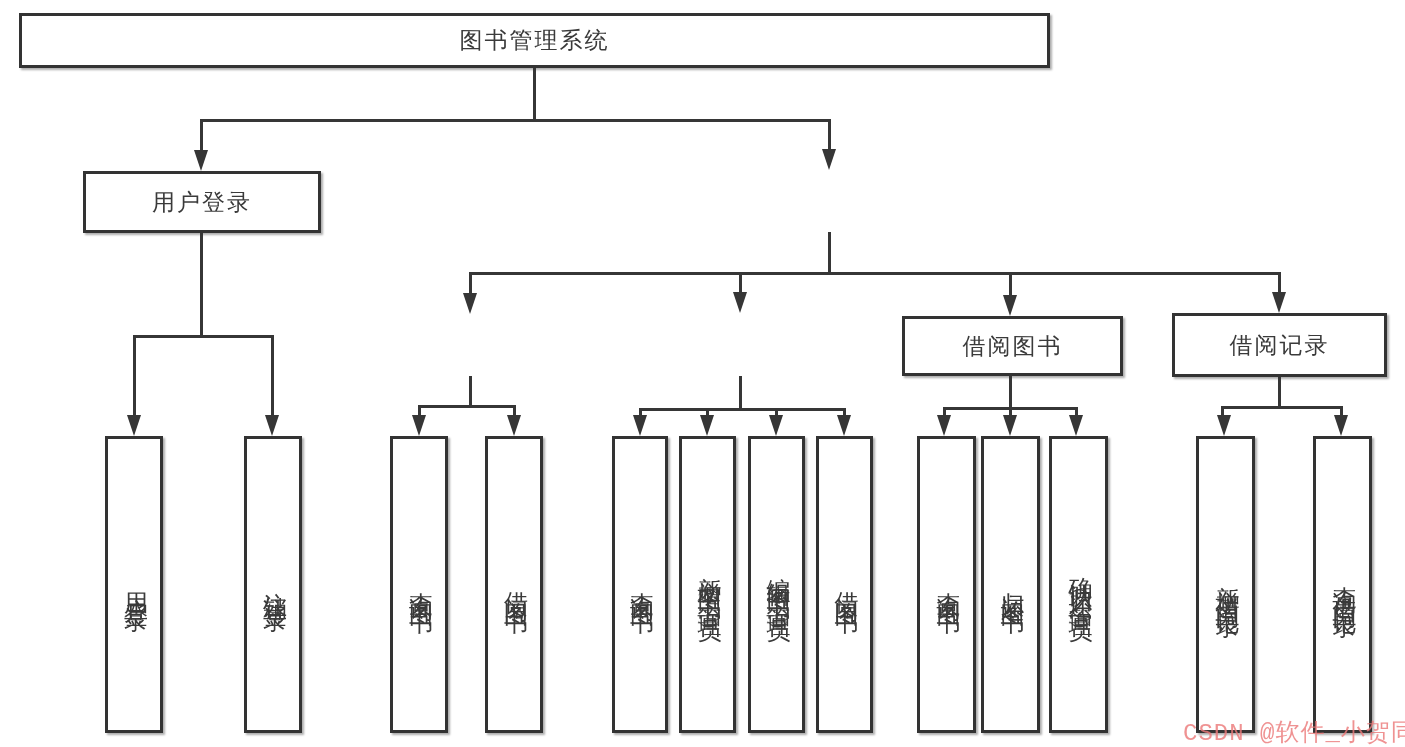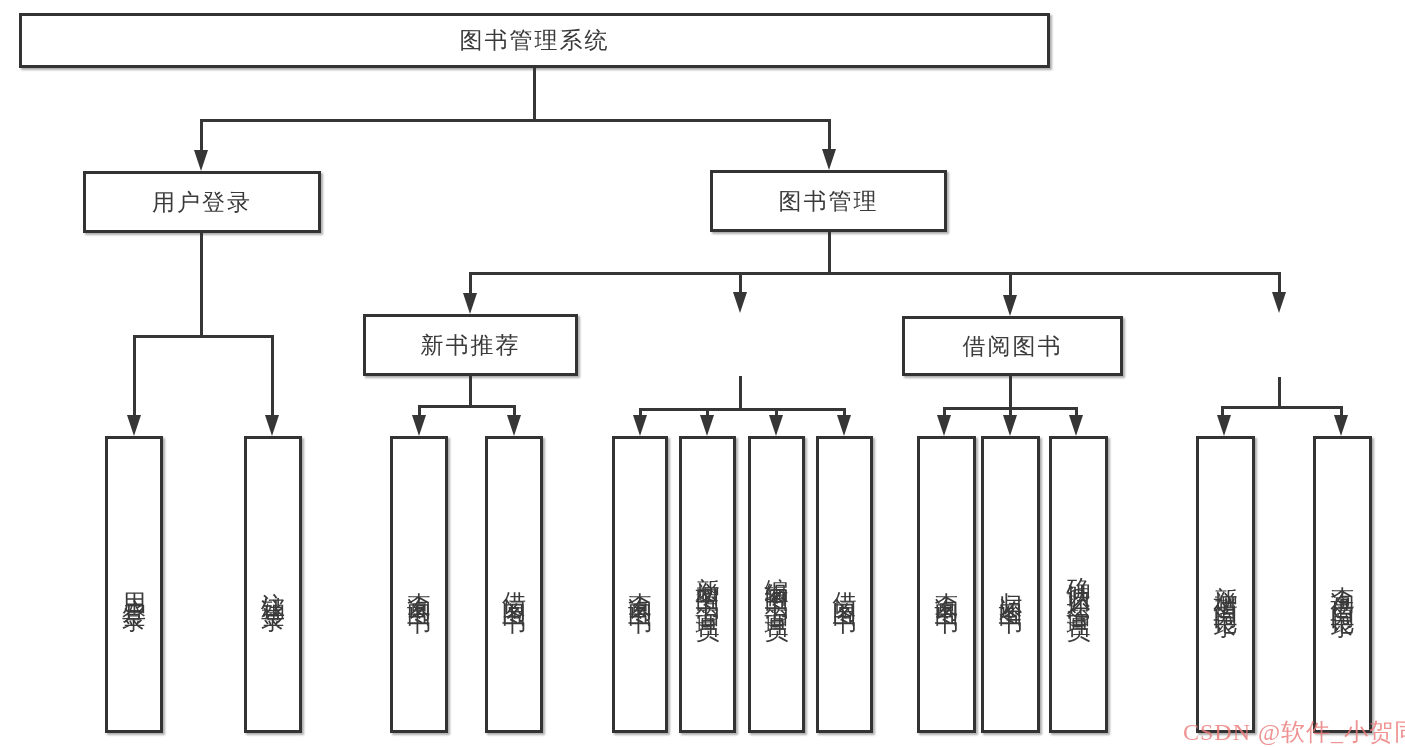--- a/index.html
+++ b/index.html
@@ -1,18 +1,18 @@
 <!DOCTYPE html>
 <html><head>
 <meta charset="utf-8">
 <style>
   html,body{margin:0;padding:0;background:#ffffff;}
   .stage{
     position:relative;width:1405px;height:747px;background:#ffffff;overflow:hidden;
-    font-family:Liberation Serif, serif;color:#3a3a3a;
+    font-family:Liberation Mono, monospace;color:#3a3a3a;
   }
   .box{
     position:absolute;box-sizing:border-box;background:#ffffff;
     border:3px solid #333333;box-shadow:2px 2px 2px rgba(0,0,0,0.32);
     display:flex;align-items:center;justify-content:center;
     font-size:23px;letter-spacing:2px;white-space:nowrap;
   }
   .leaf{
     position:absolute;box-sizing:border-box;background:#ffffff;
     border:3px solid #333333;box-shadow:2px 2px 2px rgba(0,0,0,0.32);
@@ -36,27 +36,26 @@
 </style>
 </head>
 <body>
 
 <div class="stage">
 
   <div class="box" style="left:19px;top:13px;width:1031px;height:55px">图书管理系统</div>
 
   <div class="box" style="left:83px;top:171px;width:238px;height:62px">用户登录</div>
 
-  <div class="box" style="left:710px;top:170px;width:237px;height:62px">图书管理</div>
 
-  <div class="box" style="left:363px;top:314px;width:215px;height:62px">新书推荐</div>
 
 
   <div class="box" style="left:902px;top:316px;width:221px;height:60px">借阅图书</div>
 
+  <div class="box" style="left:1172px;top:313px;width:215px;height:64px">借阅记录</div>
 
   <div class="leaf" style="left:105px;top:436px;width:58px;height:297px">
     <span>用户登录</span>
     </div>
 
   <div class="leaf" style="left:244px;top:436px;width:58px;height:297px">
     <span>注销登录</span>
     </div>
 
   <div class="leaf" style="left:390px;top:436px;width:58px;height:297px">

